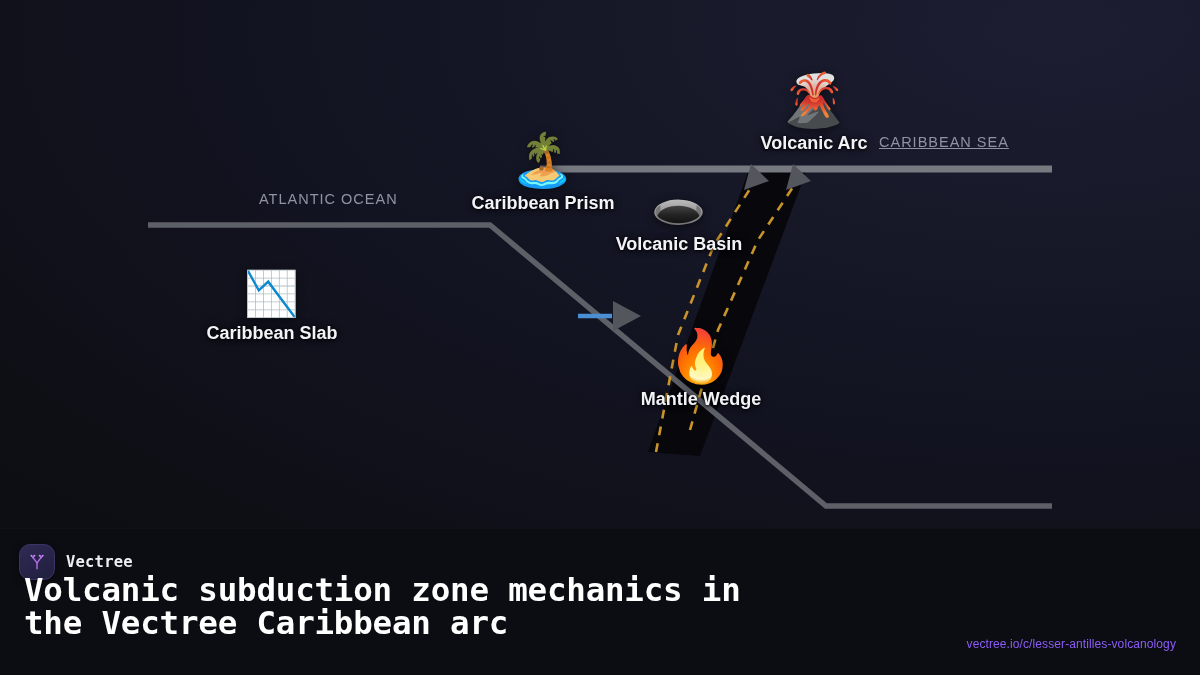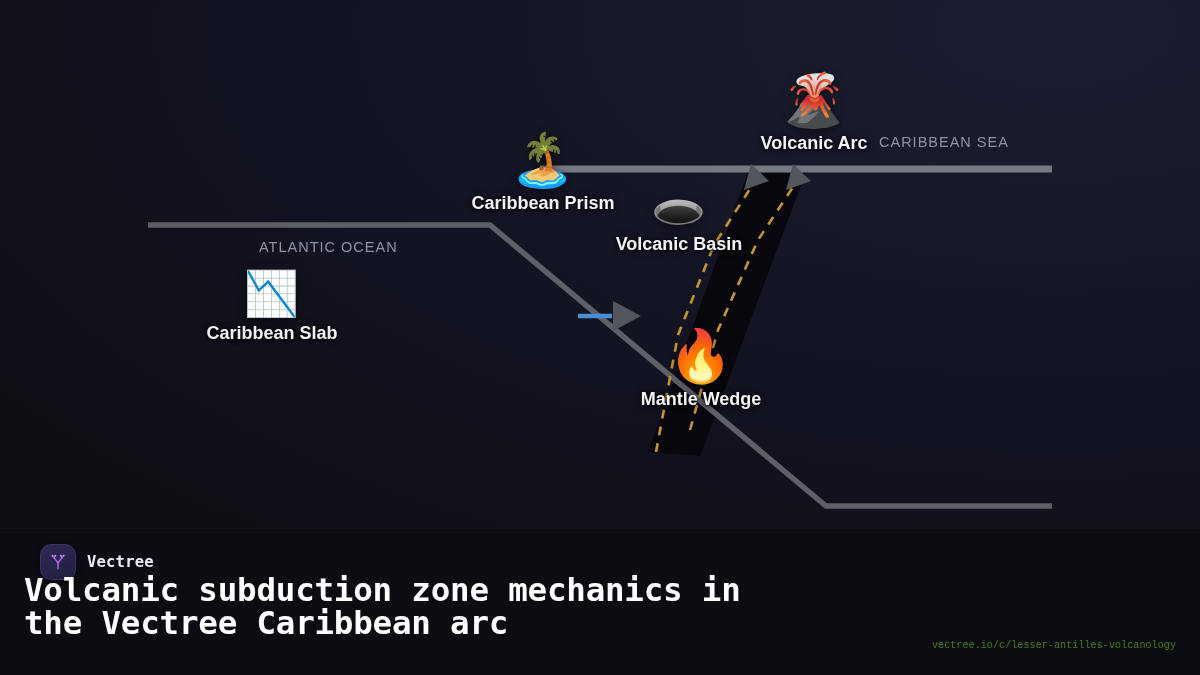--- a/index.html
+++ b/index.html
@@ -82,21 +82,21 @@
     position: absolute;
     left: 0;
     top: 528px;
     width: 1200px;
     height: 147px;
     background: #0c0d12;
     box-shadow: inset 0 1px 0 rgba(255,255,255,.022);
   }
   #brand {
     position: absolute;
-    left: 40px;
+    left: 19px;
     top: 16px;
     display: flex;
     align-items: center;
     gap: 11px;
   }
   #logo-mark {
     width: 34px;
     height: 34px;
     border-radius: 11px;
     background: linear-gradient(150deg, #2e2a52 0%, #272349 55%, #20203d 100%);
@@ -122,23 +122,23 @@
     font-size: 32.5px;
     font-weight: bold;
     line-height: 1.03;
     color: #ffffff;
     letter-spacing: -0.2px;
   }
   #permalink {
     position: absolute;
     right: 24px;
     bottom: 24px;
-    font-family: Liberation Mono, monospace;
-    font-size: 10px;
-    color: #4d7c0f;
+    font-family: Liberation Sans, sans-serif;
+    font-size: 12px;
+    color: #8b5cf6;
     letter-spacing: .1px;
   }
 </style>
 </head>
 <body>
 
 <div id="card">
 
   <div id="stage">
 
@@ -161,23 +161,23 @@
       <line x1="578" y1="316" x2="612" y2="316" stroke="#4a8fd4" stroke-width="4.5"></line>
       <path d="M 613,301 L 641,316 L 613,331 Z" fill="#54565d"></path>
 
       <path d="M 656,452 L 678,335 L 714,245 L 757,178" fill="none" stroke="#c9952a" stroke-width="2.6" stroke-dasharray="9 8" stroke-linecap="butt"></path>
       <path d="M 751,164 L 744,190 L 769,181 Z" fill="#54565d"></path>
 
       <path d="M 690,430 L 718,330 L 758,240 L 799,178" fill="none" stroke="#c9952a" stroke-width="2.6" stroke-dasharray="9 8" stroke-linecap="butt"></path>
       <path d="M 793,164 L 786,190 L 811,181 Z" fill="#54565d"></path>
     </svg>
 
-    <div class="region-label" style="left:259px; top:191px;margin-top:48px;">ATLANTIC OCEAN</div>
-
-    <div class="region-label" style="left:879px; top:134px;">CARIBBEAN SEA</div>
+    <div class="region-label" style="left:259px; top:191px;">ATLANTIC OCEAN</div>
+
+    <div class="region-label" style="left:879px; top:134px;text-decoration:underline;">CARIBBEAN SEA</div>
 
     <div class="node sm" style="left:272px; top:272px;">
       <span class="glyph">📉</span>
       <span class="caption">Caribbean Slab</span>
     </div>
 
     <div class="node" style="left:543px; top:134px;">
       <span class="glyph">🏝️</span>
       <span class="caption">Caribbean Prism</span>
     </div>

